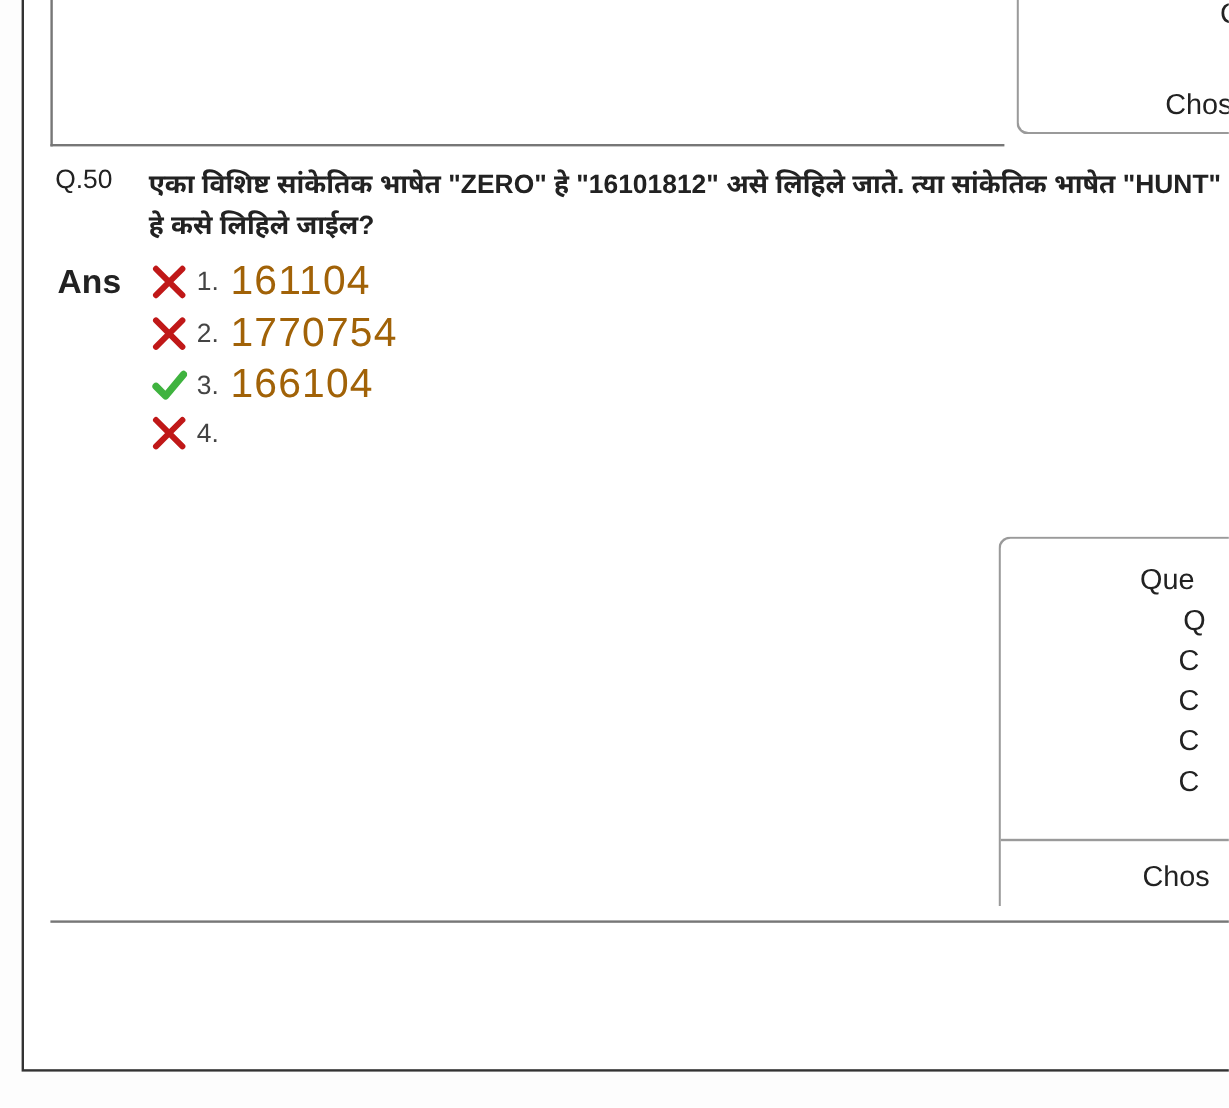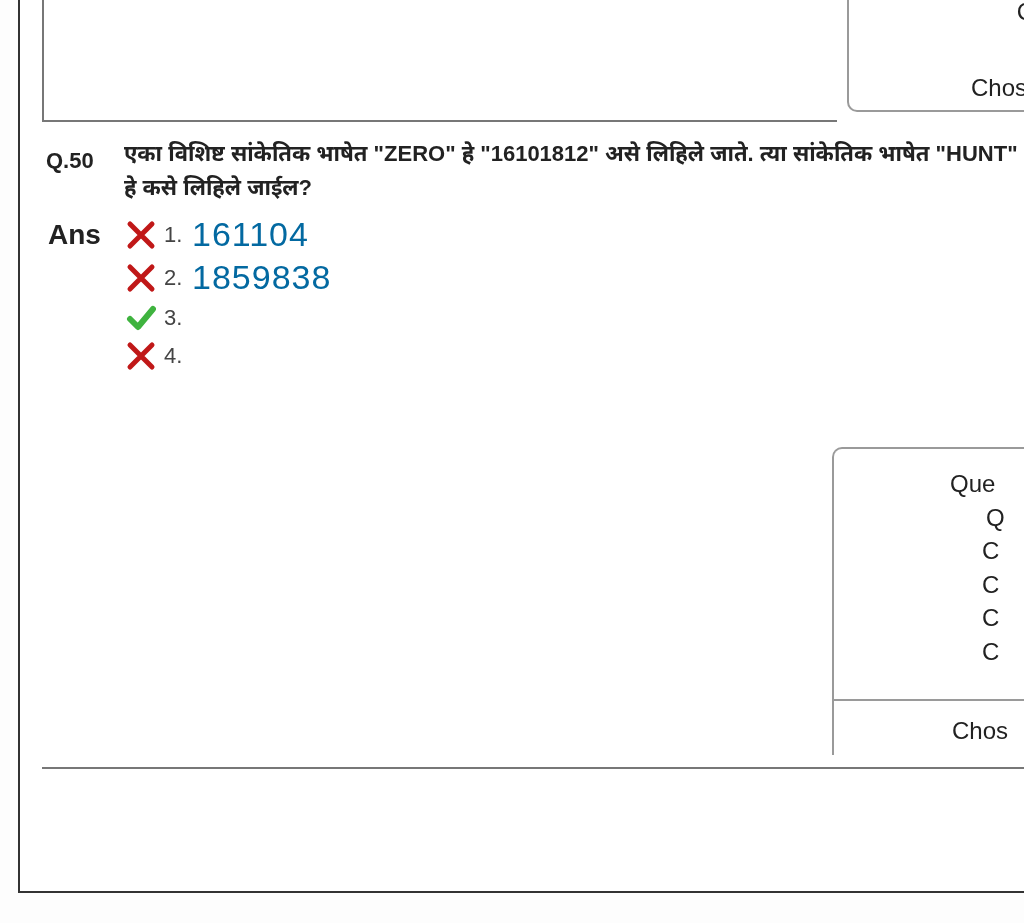--- a/index.html
+++ b/index.html
@@ -69,25 +69,24 @@
     left: 0;
     top: 155px;
     right: 0;
   }
   .q-row {
     display: flex;
     align-items: flex-start;
   }
   .q-num {
     width: 82px;
-    font-weight: 700;
+    font-weight: 400;
     font-size: 22px;
     padding-left: 4px;
     flex-shrink: 0;
-    margin-top: 11px;
   }
   .q-text {
     font-size: 22px;
     font-weight: 700;
     line-height: 1.55;
     padding-right: 2px;
   }
   .ans-row {
     display: flex;
     align-items: flex-start;
@@ -120,21 +119,21 @@
   }
   .mark svg { width: 30px; height: 30px; }
   .opt-num {
     font-size: 22px;
     color: #444;
     min-width: 22px;
   }
   .opt-val {
     font-size: 34px;
     font-weight: 400;
-    color: #0369a1;
+    color: #a16207;
     letter-spacing: 1px;
   }
   
   .side-box {
     position: absolute;
     right: 0;
     top: 465px;
     width: 200px;
     height: 308px;
     border-left: 2px solid #9a9a9a;
@@ -209,30 +208,31 @@
             <span class="opt-val">161104</span>
           </div>
 
           <div class="option">
             <span class="mark">
               <svg viewBox="0 0 30 30">
                   <path d="M4 4 L26 26 M26 4 L4 26" stroke="#c01818" stroke-width="5" stroke-linecap="round" fill="none"></path>
                 </svg>
             </span>
             <span class="opt-num">2.</span>
-            <span class="opt-val">1859838</span>
+            <span class="opt-val">1770754</span>
           </div>
 
           <div class="option">
             <span class="mark">
               <svg viewBox="0 0 30 30">
                   <path d="M4 16 L12 24 L27 6" stroke="#3fb33f" stroke-width="6" stroke-linecap="round" stroke-linejoin="round" fill="none"></path>
                 </svg>
             </span>
             <span class="opt-num">3.</span>
+            <span class="opt-val">166104</span>
           </div>
 
           <div class="option">
             <span class="mark">
               <svg viewBox="0 0 30 30">
                   <path d="M4 4 L26 26 M26 4 L4 26" stroke="#c01818" stroke-width="5" stroke-linecap="round" fill="none"></path>
                 </svg>
             </span>
             <span class="opt-num">4.</span>
           </div>

